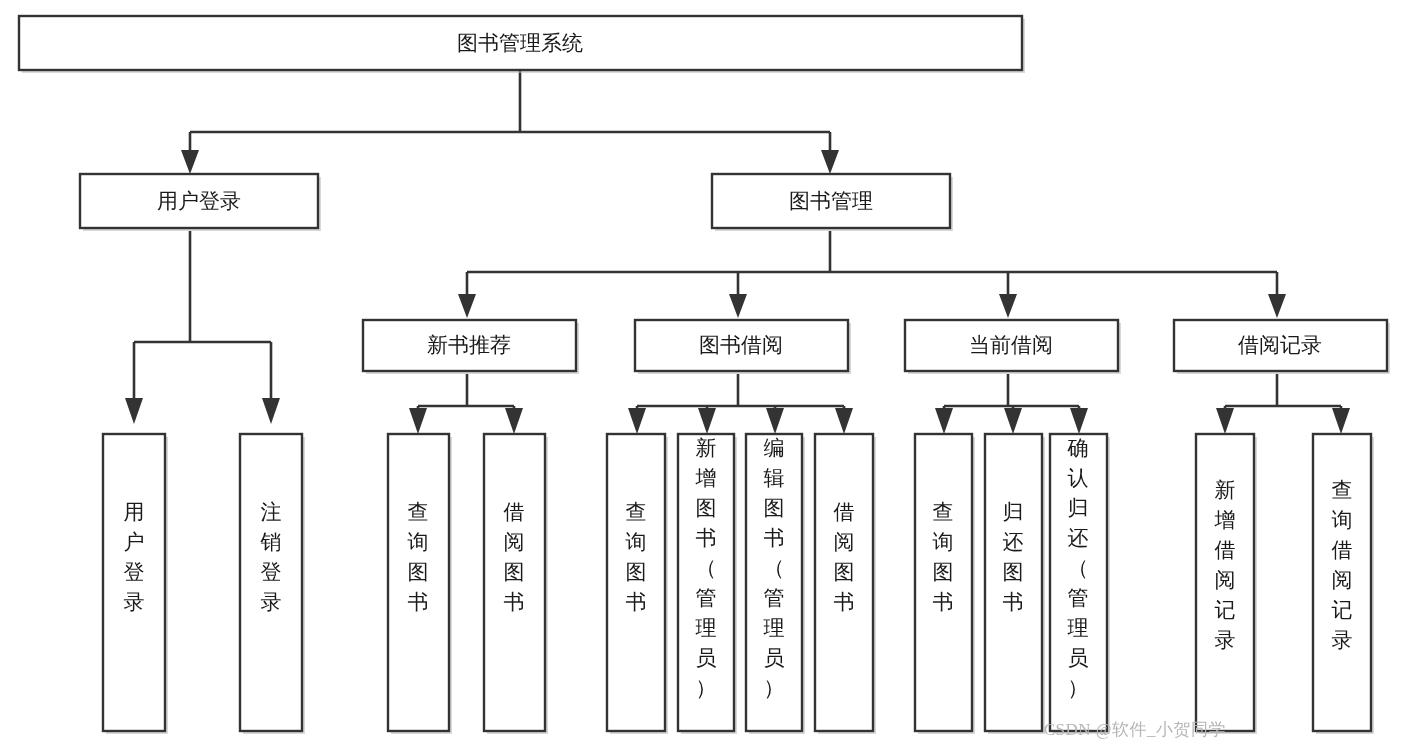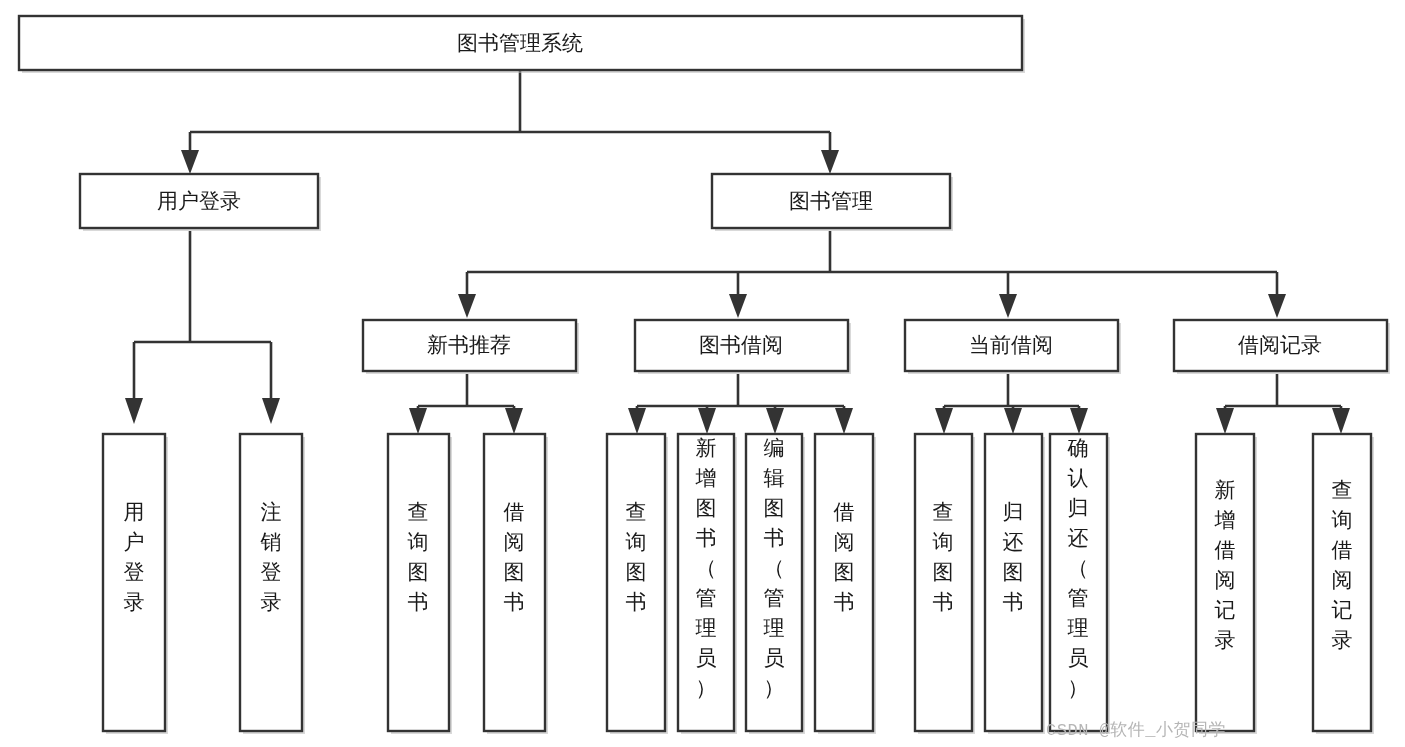--- a/index.html
+++ b/index.html
@@ -55,21 +55,21 @@
   .node-label-vertical {
     font-family: "DejaVu Sans", "Liberation Sans", sans-serif;
     fill: #1a1a1a;
     font-size: 21px;
     text-anchor: middle;
   }
   .watermark {
     position: absolute;
     right: 12px;
     bottom: 6px;
-    font-family: Liberation Mono, monospace;
+    font-family: Liberation Serif, serif;
     font-size: 17px;
     color: #b5b5b5;
     letter-spacing: 0.5px;
     white-space: nowrap;
     user-select: none;
   }
 </style>
 </head>
 <body>
 

